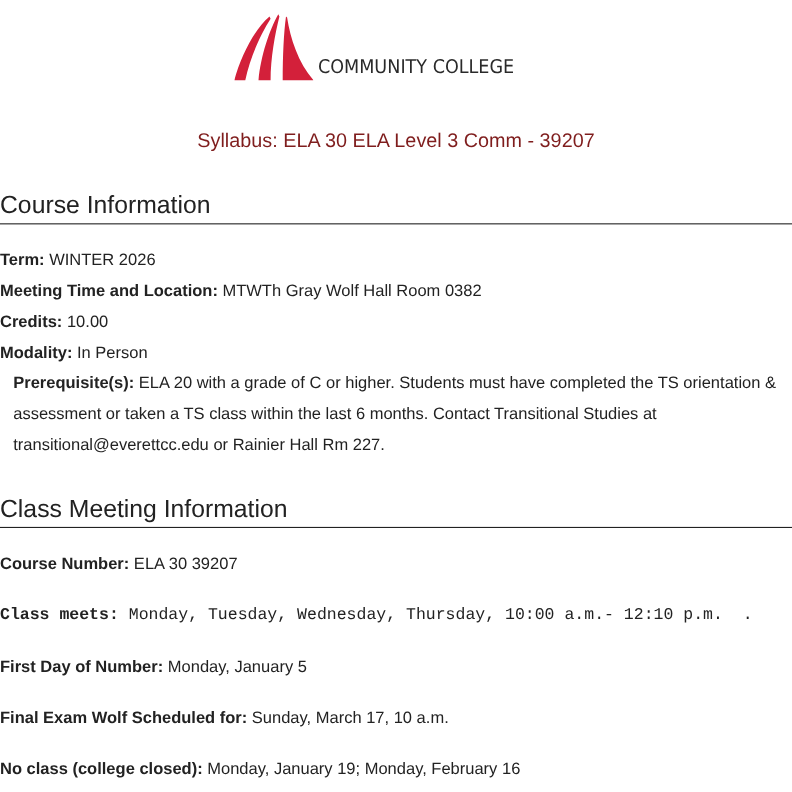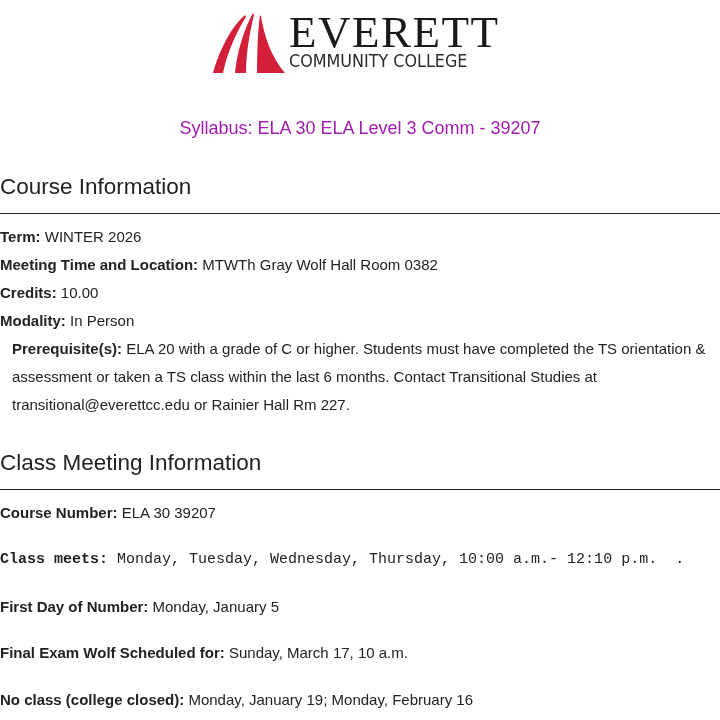--- a/index.html
+++ b/index.html
@@ -47,34 +47,34 @@
       transform: scaleX(0.93);
       transform-origin: left top;
     }
     .page-title {
       position: absolute;
       left: 0;
       top: 117px;
       width: 720px;
       text-align: center;
       font-size: 18px;
-      color: #a21caf;
+      color: #7f1d1d;
       line-height: 22px;
     }
     .section-heading {
       position: absolute;
       left: 0;
       width: 720px;
       font-size: 22.5px;
       font-weight: normal;
       color: #222;
       line-height: 28px;
       margin: 0;
       border-bottom: 1px solid #222;
-      padding-bottom: 12px;
+      padding-bottom: 2px;
     }
     .field {
       position: absolute;
       left: 0;
       width: 720px;
       font-size: 15px;
       line-height: 28px;
       color: #222;
     }
     .field .label { font-weight: bold; }
@@ -82,21 +82,20 @@
   </style>
 </head>
 <body>
 
 <div class="logo">
   <svg width="72" height="64" viewBox="0 0 72 64">
     <path d="M0,62 C6,40 18,16 32,4 L33,6 C24,20 14,42 10,62 Z" fill="#d3203a"></path>
     <path d="M22,62 C24,40 32,16 40,2 L41,4 C37,20 33,42 33,62 Z" fill="#d3203a"></path>
     <path d="M44,62 C44,40 45,18 47,4 L48,5 C51,24 58,46 72,62 Z" fill="#d3203a"></path>
   </svg>
-  <span class="logo-word">EVERETT</span>
   <span class="logo-sub">COMMUNITY COLLEGE</span>
 </div>
 
 <div class="page-title">Syllabus: ELA 30 ELA Level 3 Comm - 39207</div>
 
 <h2 class="section-heading" style="top:173px;">Course Information</h2>
 
 <div class="field" style="top:223px;">
   <span class="label">Term:</span>
   <span>WINTER 2026</span>

